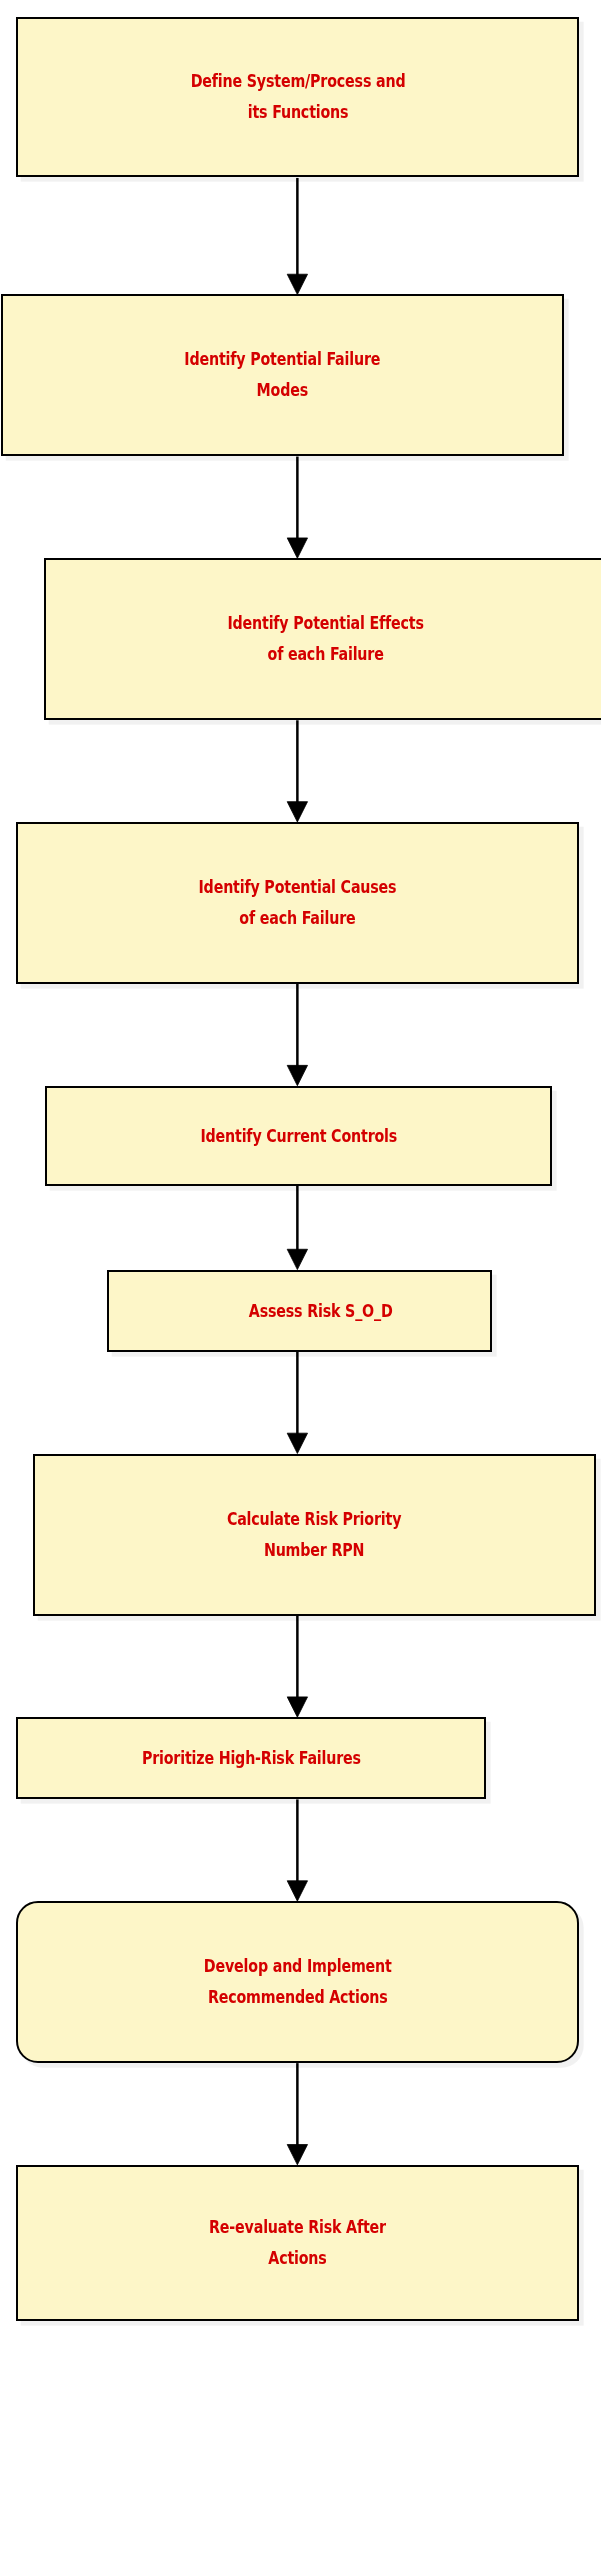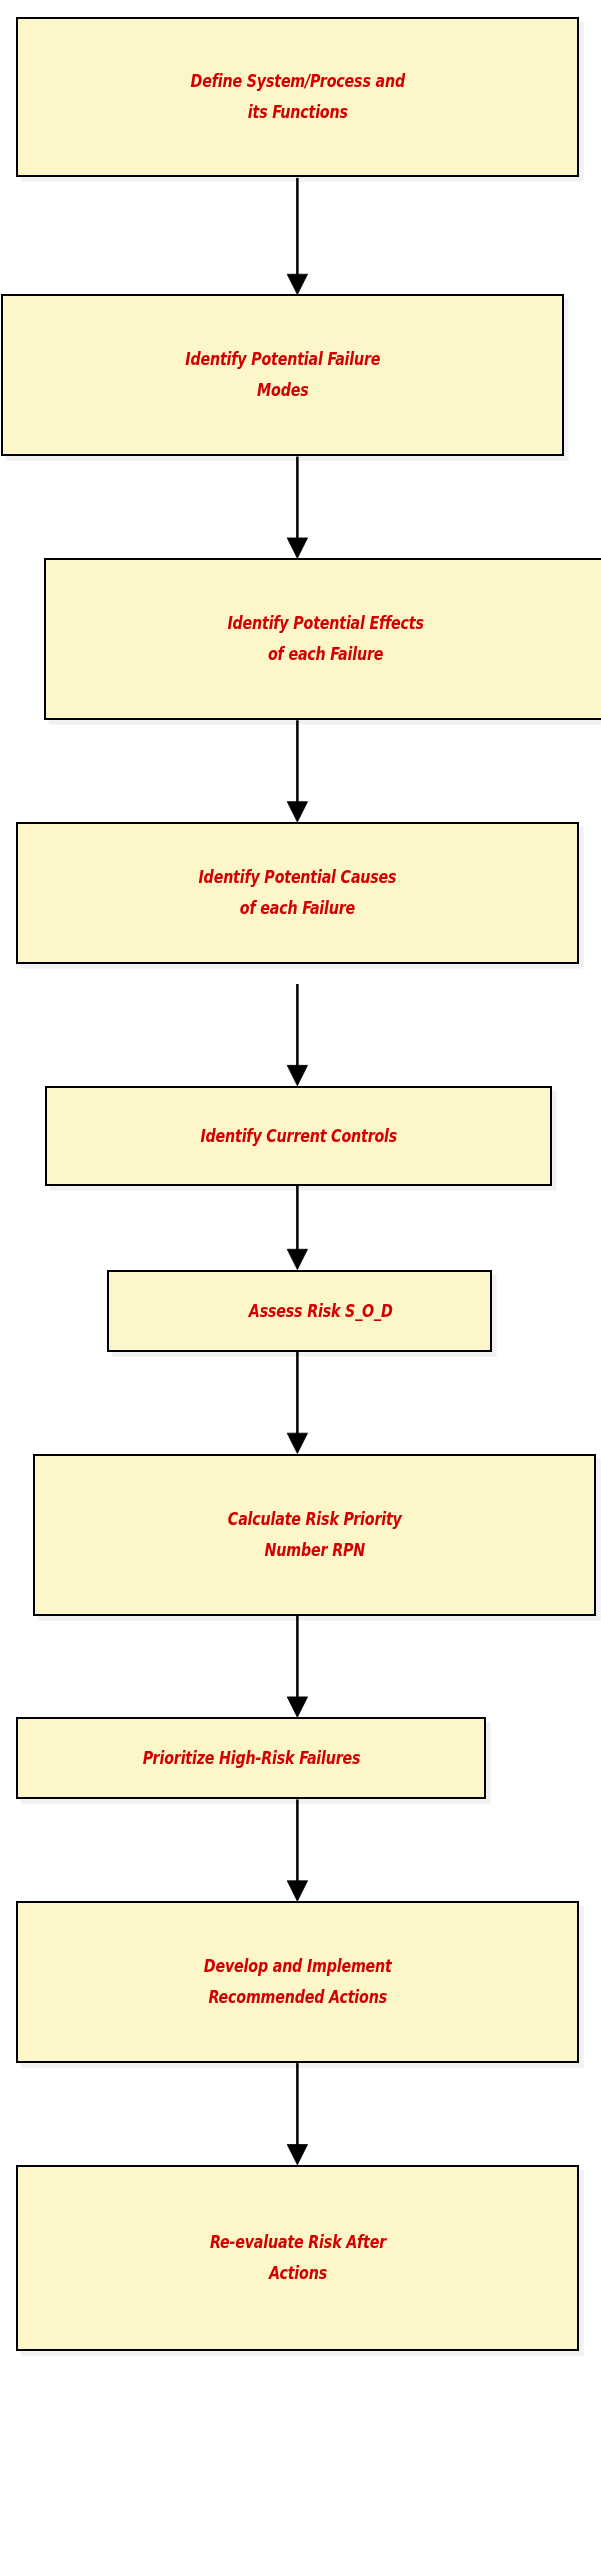--- a/index.html
+++ b/index.html
@@ -12,21 +12,20 @@
     height: 2576px;
     font-family: "DejaVu Sans", sans-serif;
     overflow: hidden;
   }
 
   #flowchart {
     position: relative;
     width: 601px;
     height: 2576px;
     background: #ffffff;
-    font-style: italic;
   }
 
   
   .node {
     position: absolute;
     box-sizing: border-box;
     background: #fdf6c8;
     border: 2.3px solid #000000;
     box-shadow: 4.7px 4.7px 0 0 rgba(0,0,0,0.055);
     display: flex;
@@ -95,39 +94,39 @@
 its Functions</span>
     </div>
     <div class="node" style="left: 1px; top: 294px; width: 563px; height: 162px;">
       <span class="node-label">Identify Potential Failure
 Modes</span>
     </div>
     <div class="node" style="left: 16.4px; top: 558px; width: 563px; height: 162px; margin-left: 28px;">
       <span class="node-label">Identify Potential Effects
 of each Failure</span>
     </div>
-    <div class="node" style="left: 16.4px; top: 822px; width: 563px; height: 142px;">
+    <div class="node" style="left: 16.4px; top: 822px; width: 563px; height: 162px;">
       <span class="node-label">Identify Potential Causes
 of each Failure</span>
     </div>
     <div class="node" style="left: 45px; top: 1086px; width: 507px; height: 100px;">
       <span class="node-label">Identify Current Controls</span>
     </div>
     <div class="node" style="left: 107px; top: 1270px; width: 385px; height: 82px; padding-left: 42px;">
       <span class="node-label">Assess Risk S_O_D</span>
     </div>
     <div class="node" style="left: 33px; top: 1454px; width: 563px; height: 162px;">
       <span class="node-label">Calculate Risk Priority
 Number RPN</span>
     </div>
     <div class="node" style="left: 16.4px; top: 1717px; width: 470px; height: 82px;">
       <span class="node-label">Prioritize High-Risk Failures</span>
     </div>
-    <div class="node" style="left: 16.4px; top: 1901px; width: 563px; height: 162px;">
+    <div class="node" style="left: 16.4px; top: 1901px; width: 563px; height: 162px; border-radius: 22px;">
       <span class="node-label">Develop and Implement
 Recommended Actions</span>
     </div>
-    <div class="node" style="left: 16.4px; top: 2165px; width: 563px; height: 186px;">
+    <div class="node" style="left: 16.4px; top: 2165px; width: 563px; height: 156px;">
       <span class="node-label">Re-evaluate Risk After
 Actions</span>
     </div>
   </div>
 
 
 </body></html>

